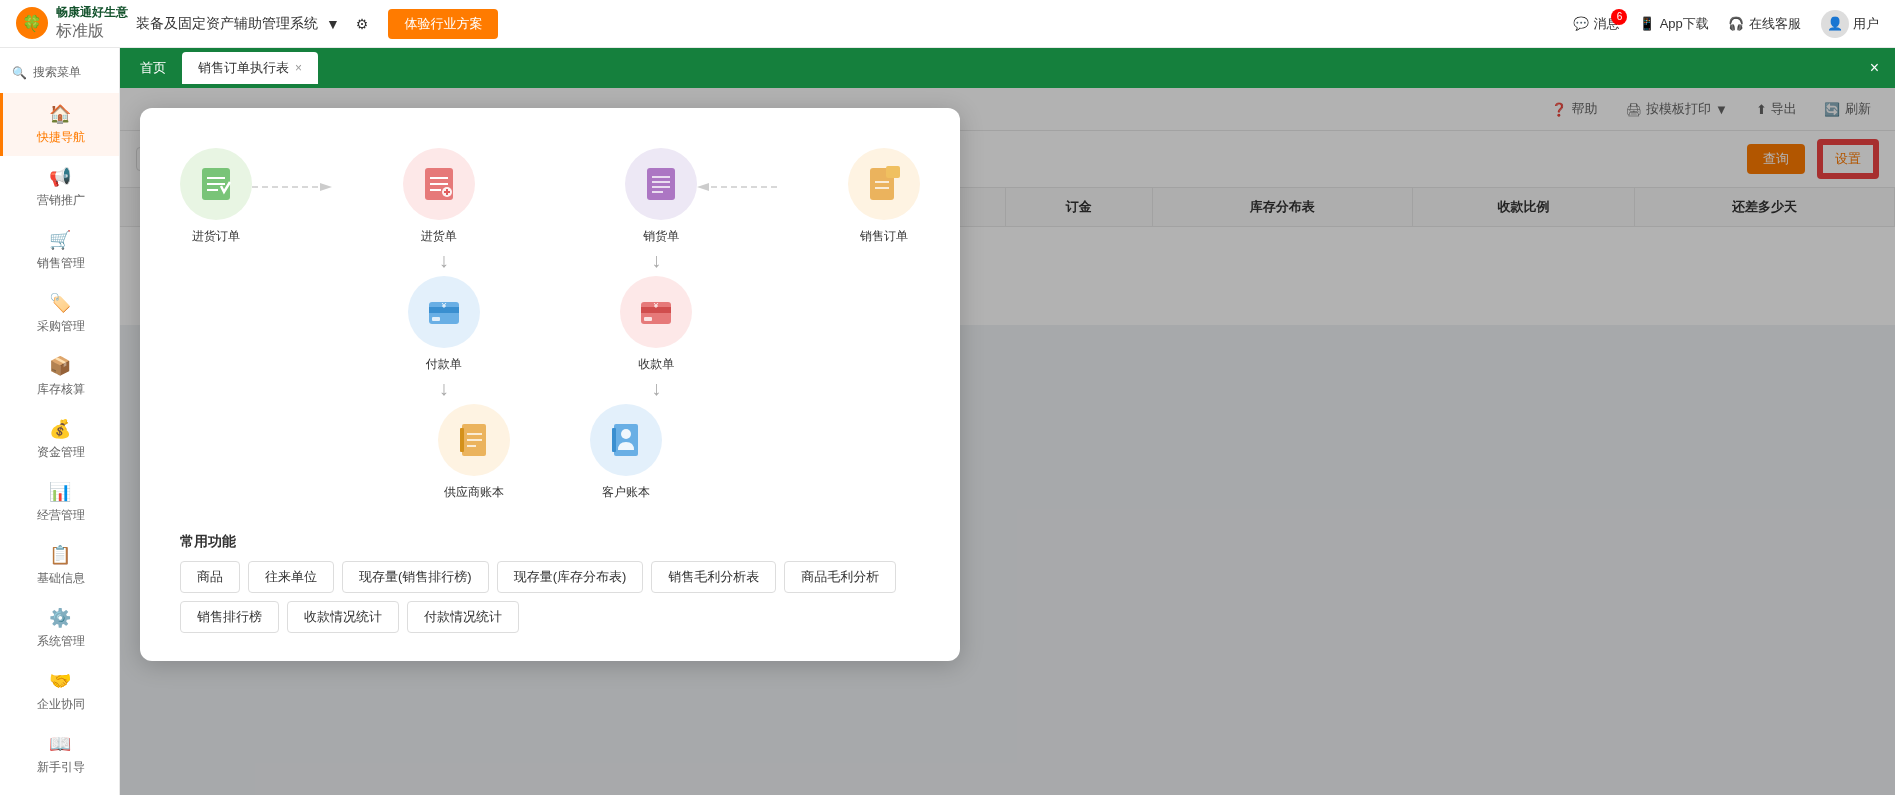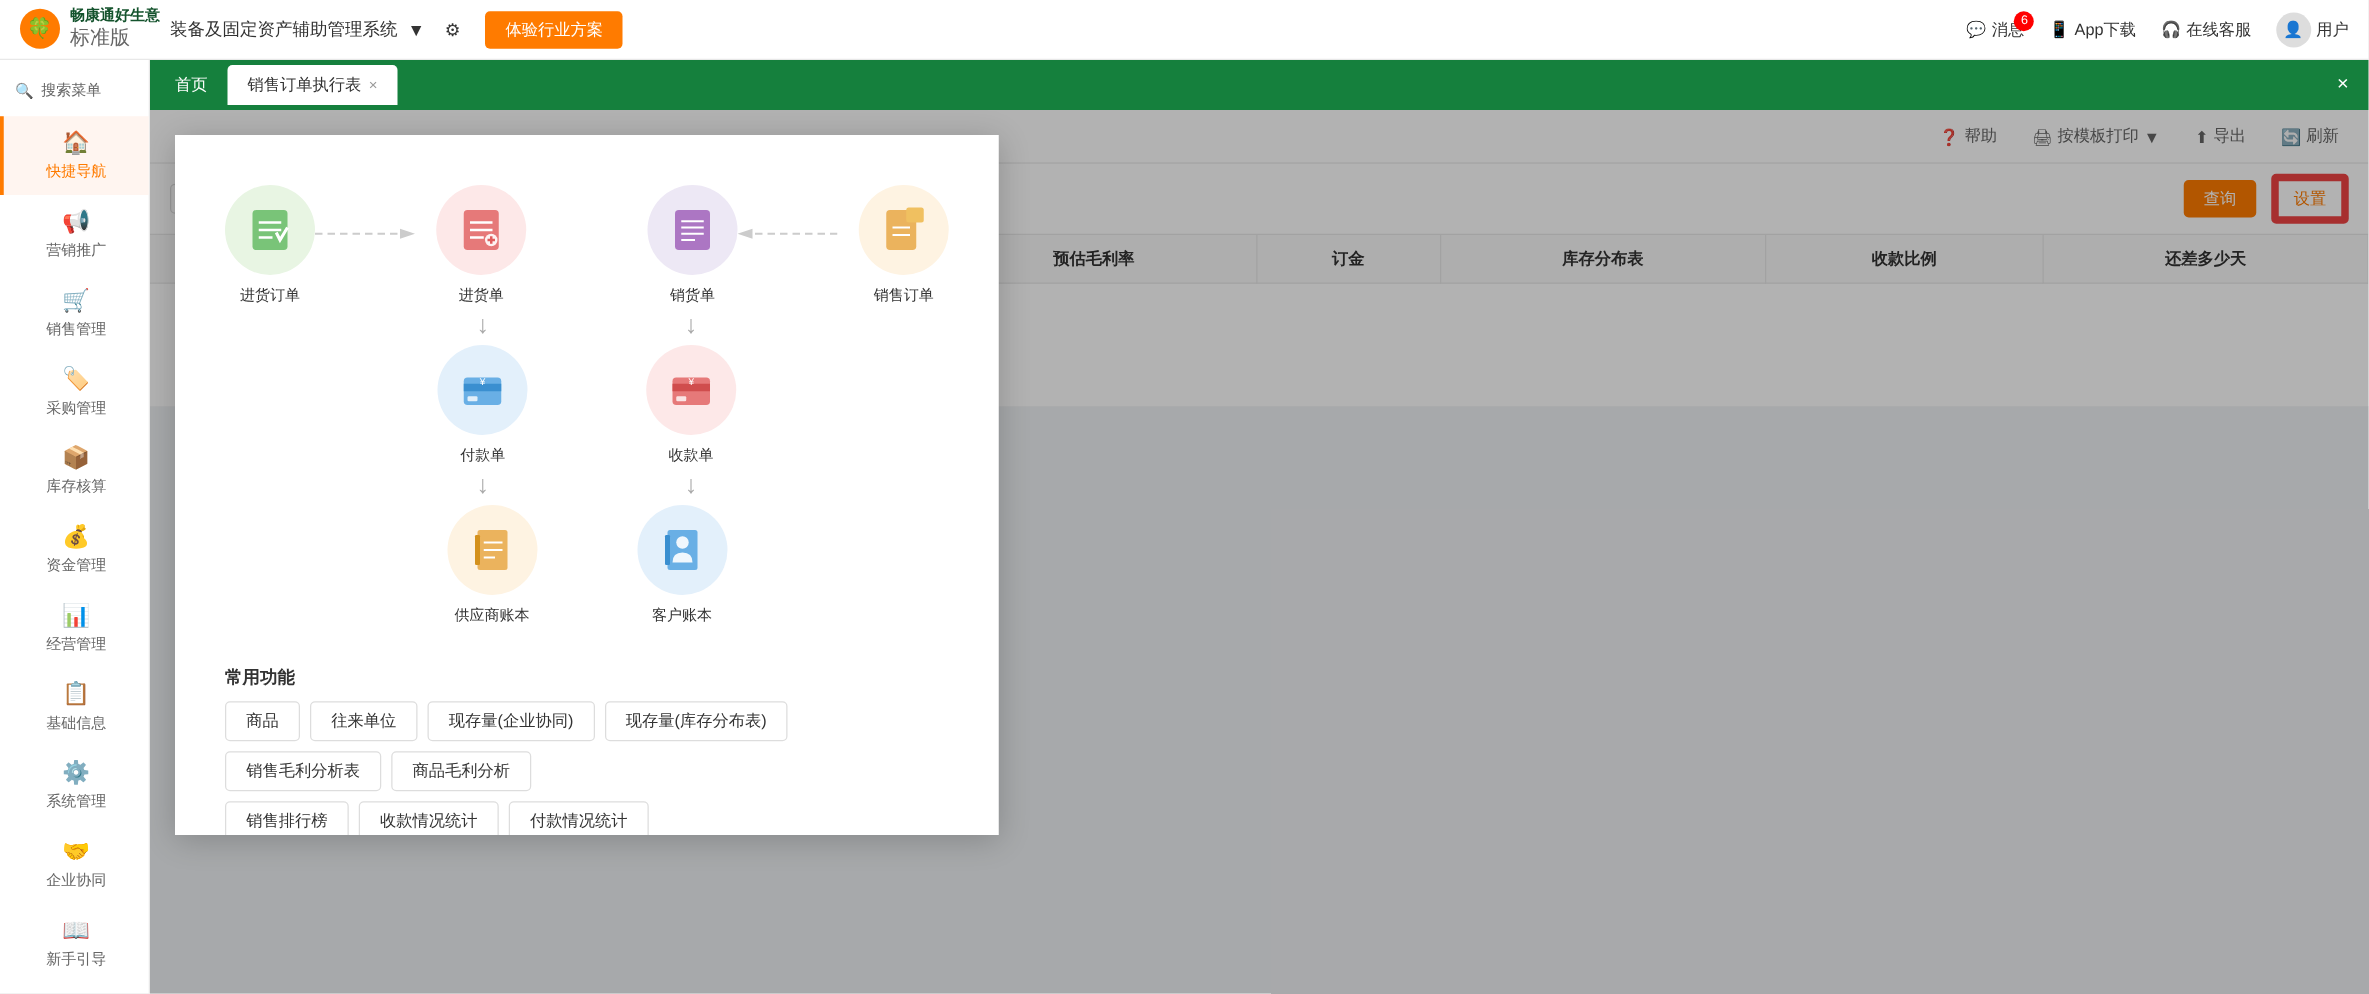--- a/index.html
+++ b/index.html
@@ -308,22 +308,22 @@
       top: 0; left: 0; right: 0; bottom: 0;
       background: rgba(0,0,0,0.3);
       z-index: 100;
       display: flex;
       align-items: flex-start;
       justify-content: flex-start;
       padding: 20px 0 0 20px;
     }
     .modal {
       background: #fff;
-      border-radius: 0;
-      width: 659px;
+      border-radius: 12px;
+      width: 820px;
       max-height: 560px;
       overflow: hidden;
       box-shadow: 0 4px 24px rgba(0,0,0,0.2);
       position: relative;
     }
     .modal-body {
       padding: 30px 40px 20px;
     }
     .flow-node {
       display: flex;
@@ -702,21 +702,21 @@
                 <div style="width:80px; opacity:0;"></div>
                 <div style="width:72px; opacity:0;"></div>
               </div>
             </div>
 
             <div class="common-functions">
               <div class="cf-title">常用功能</div>
               <div class="cf-buttons">
                 <button class="cf-btn">商品</button>
                 <button class="cf-btn">往来单位</button>
-                <button class="cf-btn">现存量(企业协同)</button>
+                <button class="cf-btn">现存量(销售排行榜)</button>
                 <button class="cf-btn">现存量(库存分布表)</button>
                 <button class="cf-btn">销售毛利分析表</button>
                 <button class="cf-btn">商品毛利分析</button>
               </div>
               <div class="cf-buttons">
                 <button class="cf-btn">销售排行榜</button>
                 <button class="cf-btn">收款情况统计</button>
                 <button class="cf-btn">付款情况统计</button>
               </div>
             </div>

